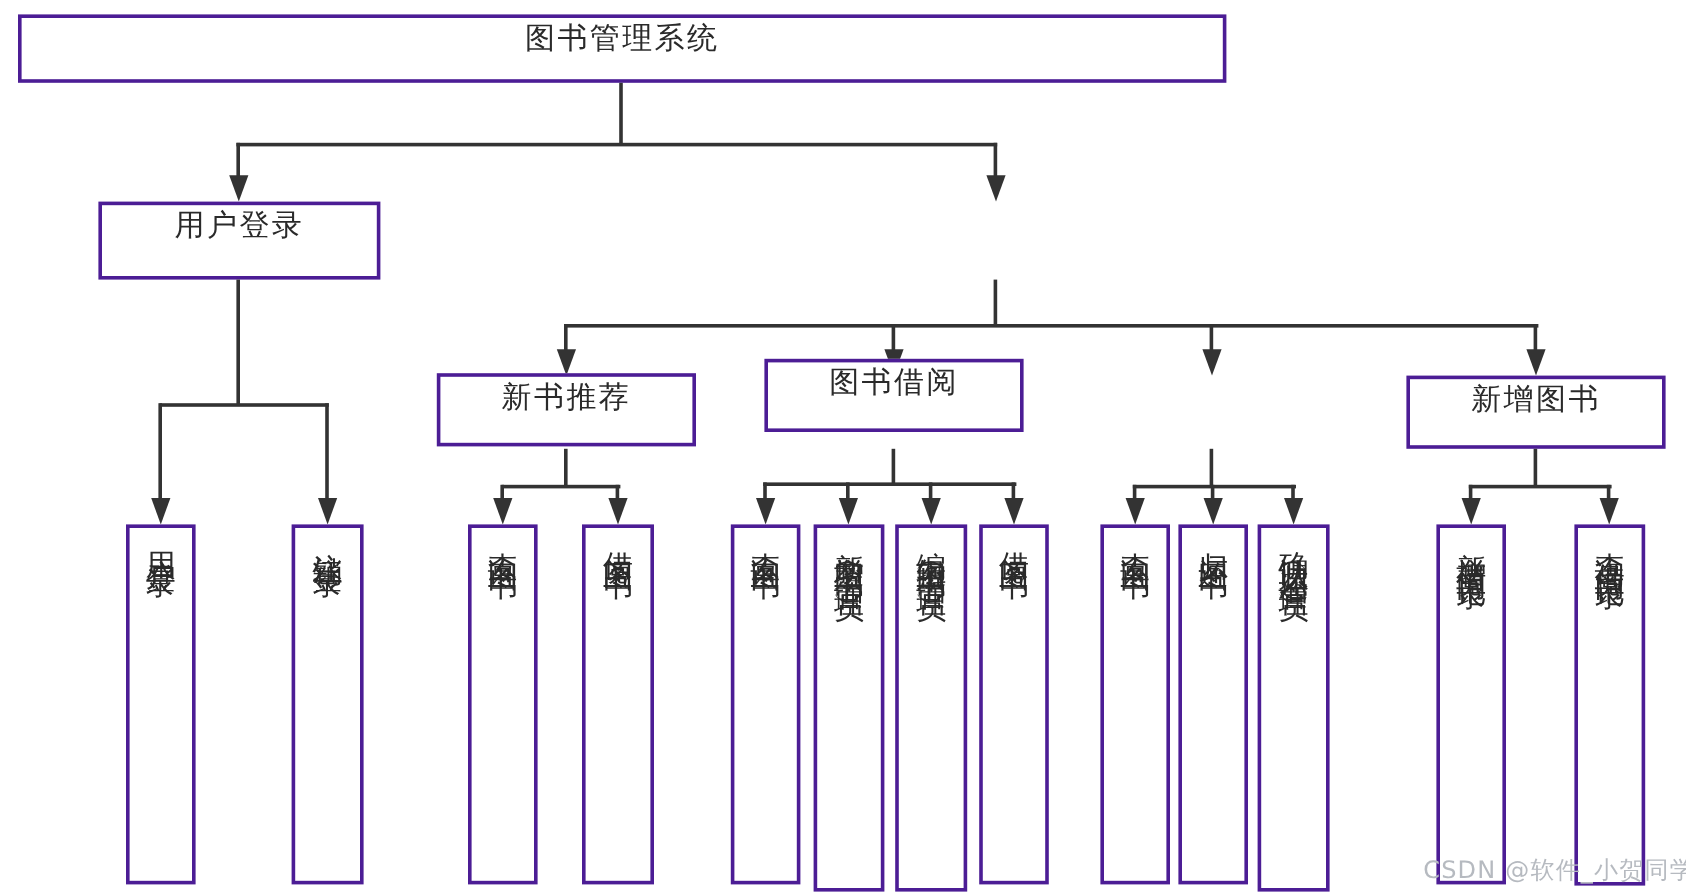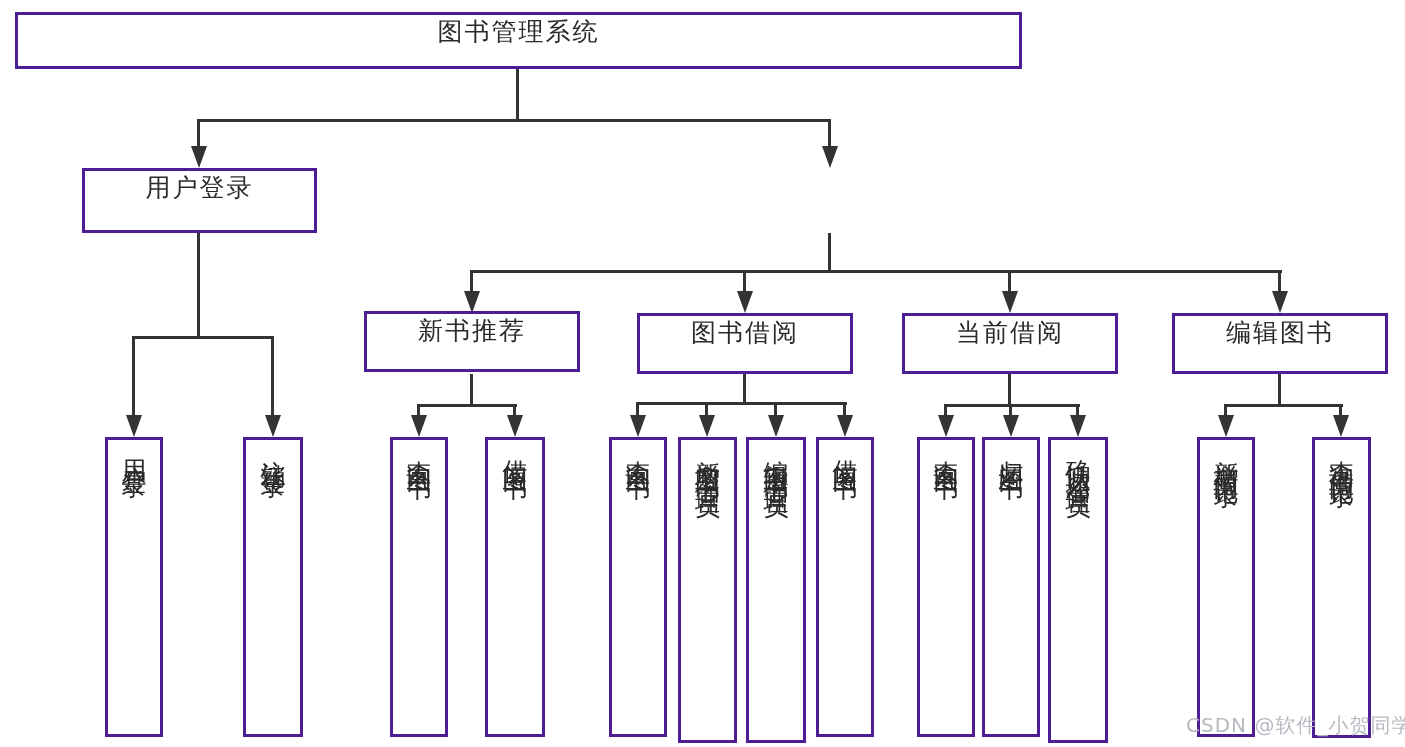--- a/index.html
+++ b/index.html
@@ -62,28 +62,25 @@
   <div class="vline" style="left:743px;top:270px;height:23px"></div>
   <div class="arrow" style="left:737px;top:291px"></div>
   <div class="vline" style="left:1008px;top:270px;height:23px"></div>
   <div class="arrow" style="left:1002px;top:291px"></div>
   <div class="vline" style="left:1278px;top:270px;height:23px"></div>
   <div class="arrow" style="left:1272px;top:291px"></div>
 
   <div class="box" style="left:364px;top:311px;width:216px;height:61px">
     <span class="hlabel">新书推荐</span>
   </div>
-  <div class="box" style="left:637px;top:313px;width:216px;height:61px">
+  <div class="box" style="left:637px;top:299px;width:216px;height:61px">
     <span class="hlabel">图书借阅</span>
   </div>
-  <div class="box" style="left:902px;top:313px;width:216px;height:61px">
-    <span class="hlabel">当前借阅</span>
-  </div>
   <div class="box" style="left:1172px;top:313px;width:216px;height:61px">
-    <span class="hlabel">编辑图书</span>
+    <span class="hlabel">新增图书</span>
   </div>
 
   <div class="vline" style="left:470px;top:374px;height:32px"></div>
   <div class="hline" style="left:418px;top:404px;width:99px"></div>
   <div class="vline" style="left:417px;top:404px;height:13px"></div>
   <div class="arrow" style="left:411px;top:415px"></div>
   <div class="vline" style="left:513px;top:404px;height:13px"></div>
   <div class="arrow" style="left:507px;top:415px"></div>
 
   <div class="vline" style="left:743px;top:374px;height:31px"></div>

